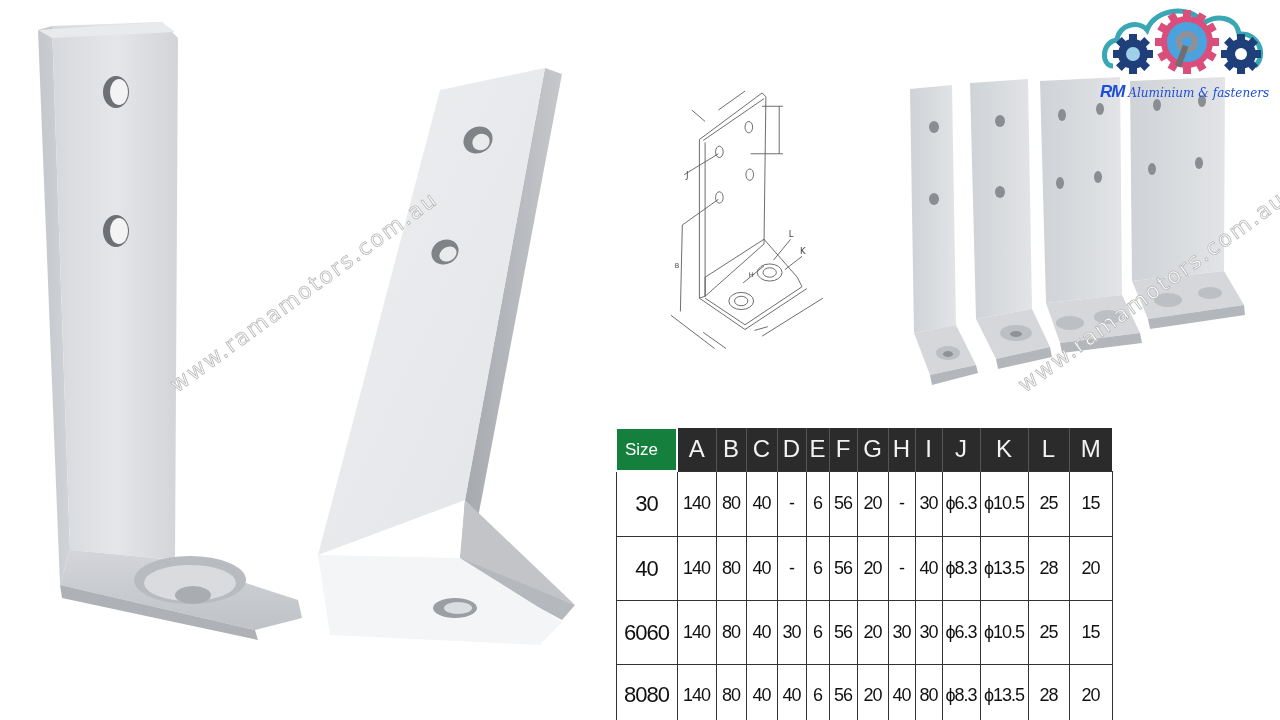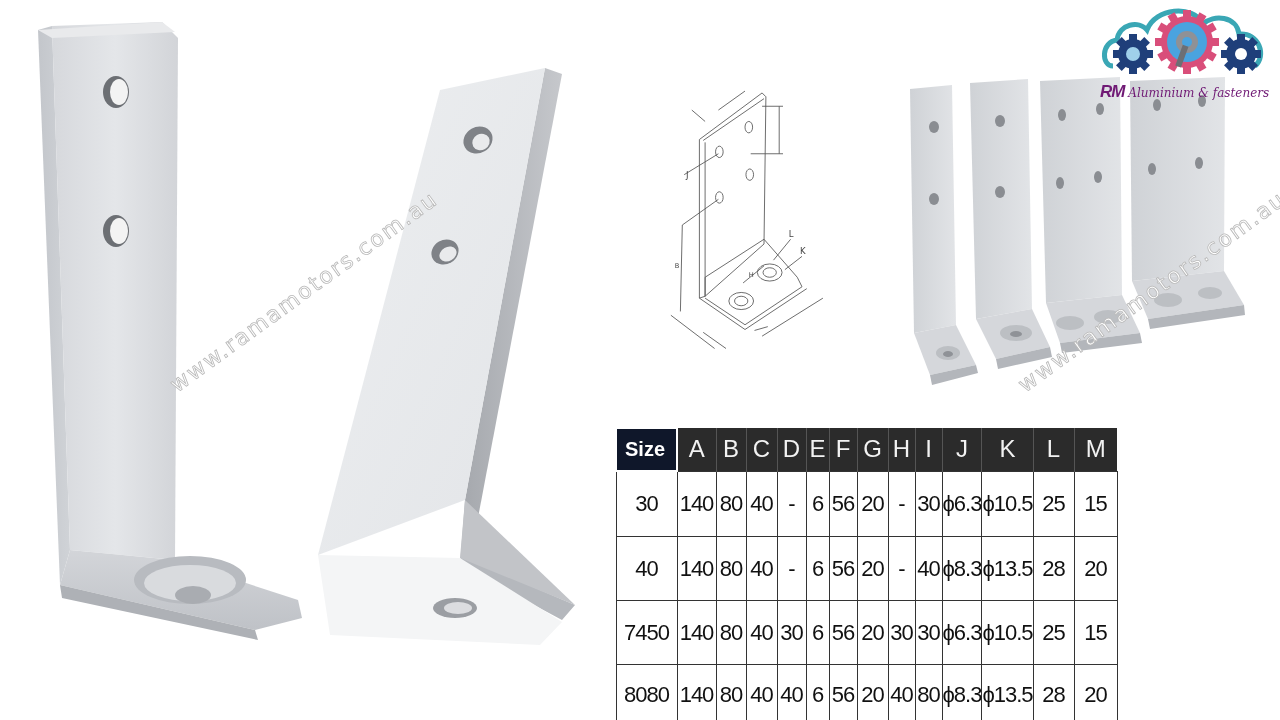--- a/index.html
+++ b/index.html
@@ -5,28 +5,28 @@
   html,body{margin:0;padding:0;}
   body{width:1280px;height:720px;position:relative;overflow:hidden;background:#ffffff;font-family:"Liberation Sans",sans-serif;}
   .abs{position:absolute;}
   
   .wm{position:absolute;font-family:"DejaVu Sans",sans-serif;font-size:22px;letter-spacing:2px;color:#fff;
       -webkit-text-stroke:0.8px #b8b8b8;white-space:nowrap;transform-origin:left bottom;}
   
   .spec-table{position:absolute;left:615px;top:427px;border-collapse:collapse;}
   .spec-table th{background:#2b2b2b;color:#f2f2f2;font-family:"Liberation Sans",sans-serif;font-weight:normal;
       font-size:24px;height:41px;padding:0;text-align:center;border-left:1px solid #555;transform-origin:center;}
-  .spec-table th.size-h{background:#0f172a;color:#fff;font-weight:bold;font-size:20px;text-align:left;padding-left:8px;border:2px solid #fff;}
-  .spec-table td{font-family:"Liberation Sans",sans-serif;font-size:22px;color:#111;text-align:center;border:1.5px solid #333;padding:0;letter-spacing:-1px;}
+  .spec-table th.size-h{background:#15803d;color:#fff;font-weight:normal;font-size:17px;text-align:left;padding-left:8px;border:2px solid #fff;}
+  .spec-table td{font-family:"Liberation Sans",sans-serif;font-size:18px;color:#111;text-align:center;border:1.5px solid #333;padding:0;letter-spacing:-1px;}
   .spec-table td.size-c{font-size:22px;}
   .row-30 td{height:64px;}
   .row-40 td{height:63px;}
   .row-6060 td{height:63px;}
   .row-8080 td{height:60px;}
-  .logo-text{position:absolute;left:1100px;top:82px;font-size:14px;color:#701a75;white-space:nowrap;}
+  .logo-text{position:absolute;left:1100px;top:82px;font-size:14px;color:#1d4ed8;white-space:nowrap;}
   .logo-text .rm{font-weight:bold;font-style:italic;font-size:17px;letter-spacing:-1px;}
   .logo-text .rest{font-family:"DejaVu Serif",serif;font-style:italic;font-size:12px;}
 </style>
 </head>
 <body>
 
 <svg class="abs" style="left:30px;top:20px;" width="290" height="620" viewBox="0 0 290 620">
   <defs>
     <linearGradient id="gFace" x1="0" y1="0" x2="1" y2="0">
       <stop offset="0" stop-color="#d6d8dc"></stop>
@@ -305,21 +305,21 @@
       <td>56</td>
       <td>20</td>
       <td>-</td>
       <td>40</td>
       <td>ϕ8.3</td>
       <td>ϕ13.5</td>
       <td>28</td>
       <td>20</td>
     </tr>
     <tr class="row-6060">
-      <td class="size-c">7450</td>
+      <td class="size-c">6060</td>
       <td>140</td>
       <td>80</td>
       <td>40</td>
       <td>30</td>
       <td>6</td>
       <td>56</td>
       <td>20</td>
       <td>30</td>
       <td>30</td>
       <td>ϕ6.3</td>

